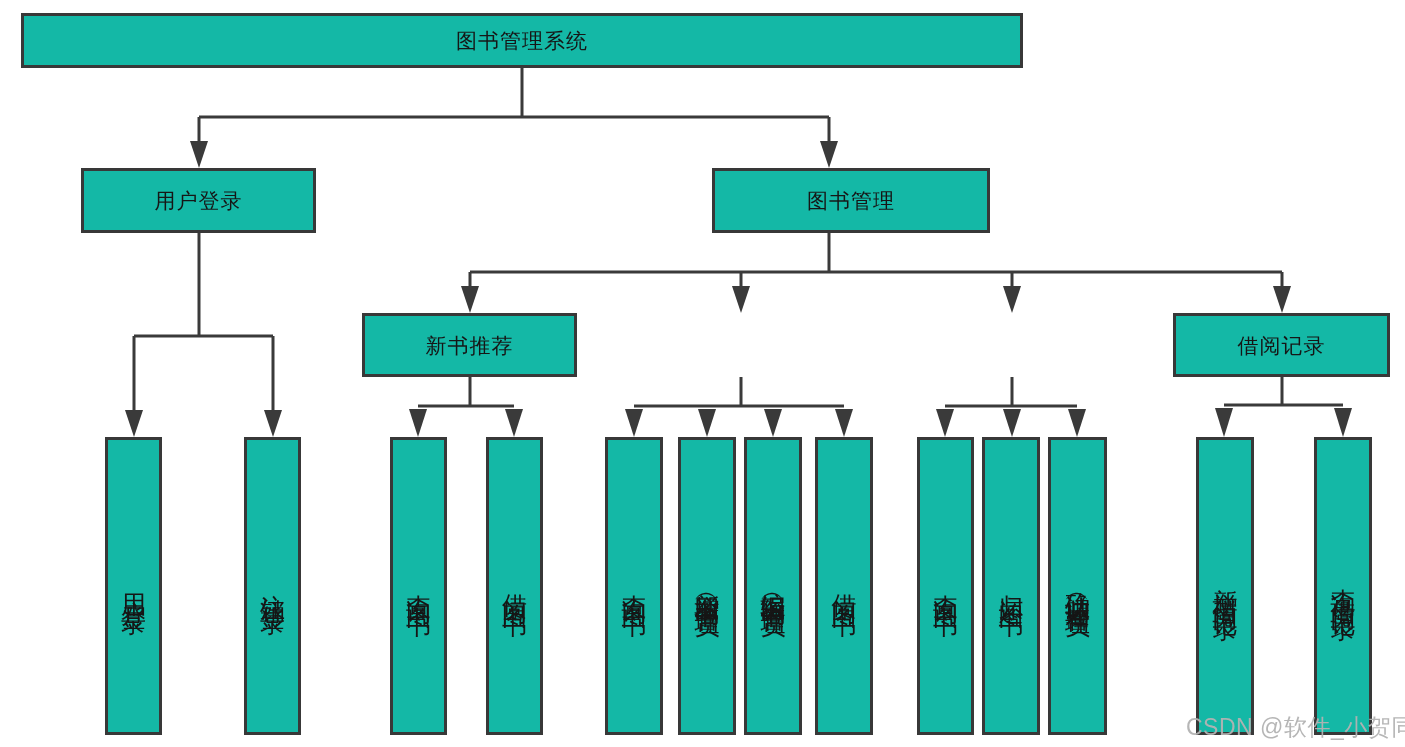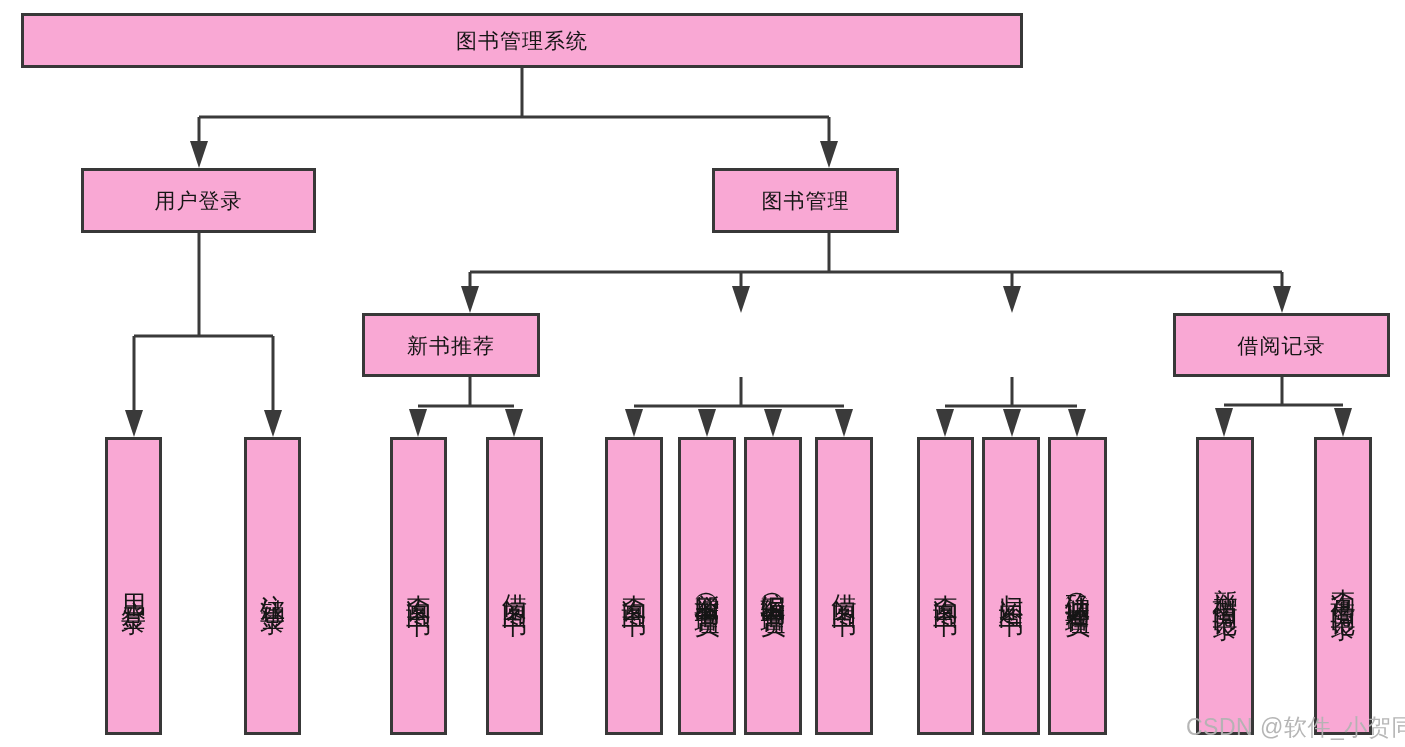--- a/index.html
+++ b/index.html
@@ -7,21 +7,21 @@
     position:relative;
     width:1405px;height:747px;
     background:#ffffff;
     overflow:hidden;
     font-family:"Liberation Sans", sans-serif;
   }
   #wires{position:absolute;left:0;top:0;width:1405px;height:747px;}
   .node{
     position:absolute;
     box-sizing:border-box;
-    background:#f9a8d4;
+    background:#14b8a6;
     border:3px solid #383838;
     display:flex;
     align-items:center;
     justify-content:center;
     color:#161616;
     z-index:2;
   }
   .hlabel{
     font-size:21px;
     letter-spacing:1px;
@@ -94,25 +94,25 @@
     </g>
   </svg>
 
   <div class="node" style="left:21px;top:13px;width:1002px;height:55px;">
     <span class="hlabel">图书管理系统</span>
   </div>
 
   <div class="node" style="left:81px;top:168px;width:235px;height:65px;">
     <span class="hlabel">用户登录</span>
   </div>
-  <div class="node" style="left:712px;top:168px;width:187px;height:65px;">
+  <div class="node" style="left:712px;top:168px;width:278px;height:65px;">
     <span class="hlabel">图书管理</span>
   </div>
 
-  <div class="node" style="left:362px;top:313px;width:178px;height:64px;">
+  <div class="node" style="left:362px;top:313px;width:215px;height:64px;">
     <span class="hlabel">新书推荐</span>
   </div>
   <div class="node" style="left:1173px;top:313px;width:217px;height:64px;">
     <span class="hlabel">借阅记录</span>
   </div>
 
   <div class="node" style="left:105px;top:437px;width:57px;height:298px;">
     <span class="vlabel">用户登录</span>
   </div>
   <div class="node" style="left:244px;top:437px;width:57px;height:298px;">

